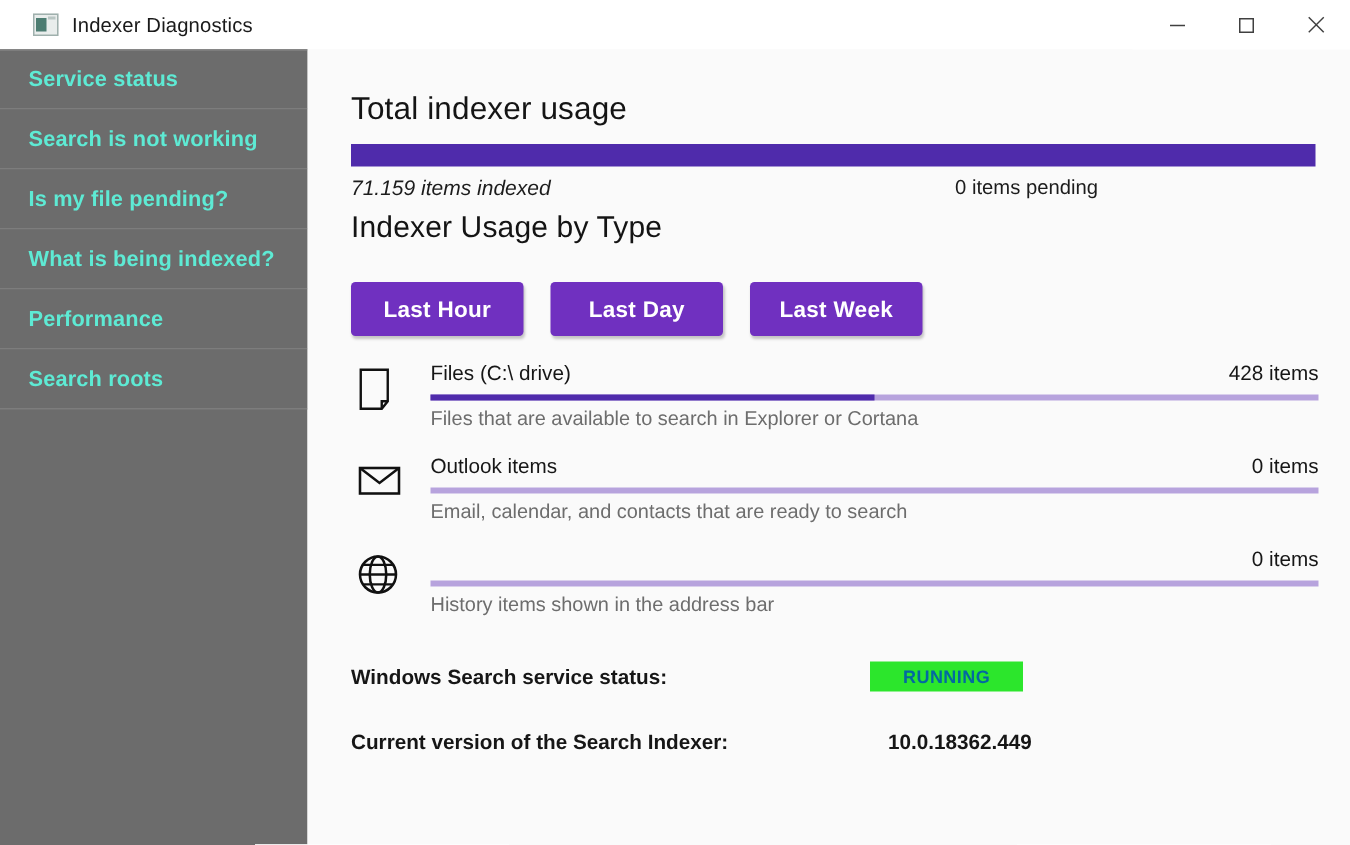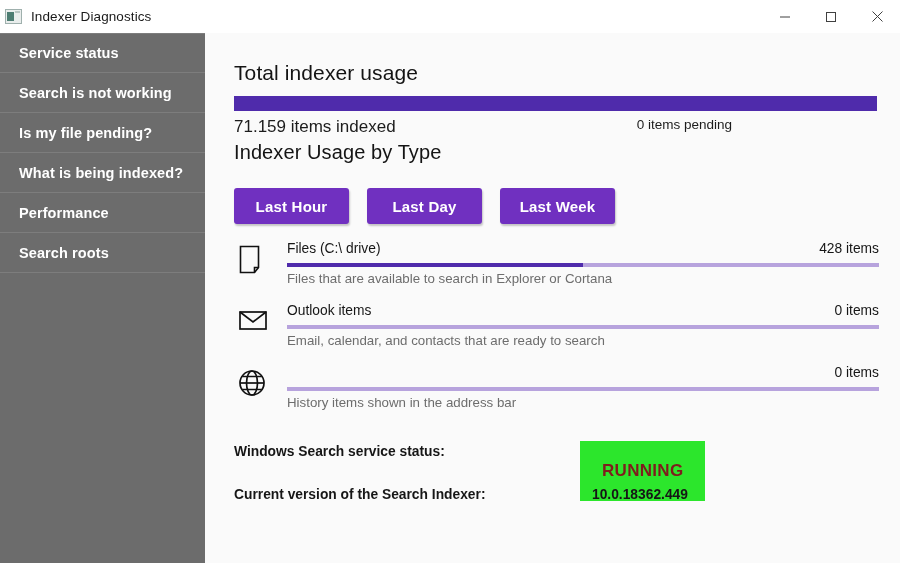--- a/index.html
+++ b/index.html
@@ -26,21 +26,21 @@
     top: 0; left: 0;
     width: 900px;
     height: 33px;
     background: #ffffff;
     display: flex;
     align-items: center;
   }
   .title-left {
     display: flex;
     align-items: center;
-    padding-left: 5px;
+    padding-left: 22px;
     gap: 9px;
     flex: 1 1 auto;
     min-width: 0;
   }
   .app-icon {
     width: 17px;
     height: 15px;
     position: relative;
     flex: none;
   }
@@ -93,21 +93,21 @@
     height: 530px;
     background: #6c6c6c;
     box-sizing: border-box;
   }
   .nav-item {
     height: 40px;
     display: flex;
     align-items: center;
     padding-left: 19px;
     box-sizing: border-box;
-    color: #ffffff;
+    color: #5eead4;
     font-size: 14.5px;
     font-weight: bold;
     letter-spacing: 0.1px;
     border-bottom: 1px solid #7d7d7d;
     background: #6c6c6c;
   }
   .nav-item:first-child { border-top: 1px solid #7d7d7d; }
 
   
   .content {
@@ -138,22 +138,23 @@
     background: #c9b9e8;
   }
   .total-fill {
     height: 100%;
     background: #4f2bab;
   }
   .total-left {
     position: absolute;
     left: 29px;
     top: 84px;
-    font-size: 17px;
+    font-size: 14px;
     color: #1c1c1c;
+    font-style: italic;
   }
   .total-right {
     position: absolute;
     right: 23px;
     top: 84px;
     font-size: 13.5px;
     color: #1c1c1c;
   }
 
   .h2 {
@@ -259,23 +260,23 @@
     left: 0;
     top: 0;
     font-size: 13.8px;
     color: #161616;
   }
   .status-badge {
     position: absolute;
     left: 346px;
     top: -3px;
     background: #2ce62c;
-    color: #7f1d1d;
-    font-size: 17px;
-    padding: 20px 22px;
+    color: #0369a1;
+    font-size: 12px;
+    padding: 3px 22px;
     letter-spacing: 0.3px;
   }
   .status-value {
     position: absolute;
     left: 358px;
     top: 0;
     font-size: 13.8px;
     color: #161616;
   }
 </style>

